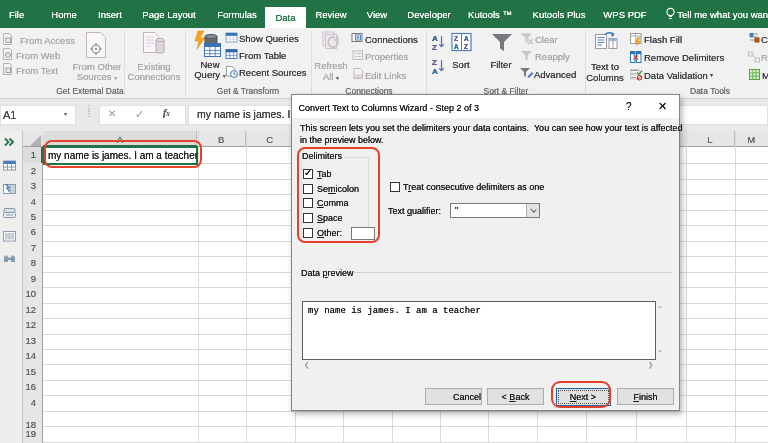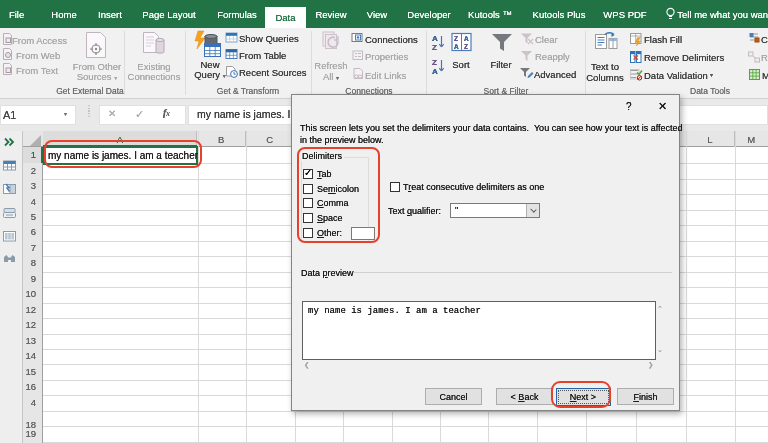--- a/index.html
+++ b/index.html
@@ -72,21 +72,21 @@
   <div class="gsep" style="left:185px;"></div>
   <div class="gsep" style="left:311px;"></div>
   <div class="gsep" style="left:426px;"></div>
   <div class="gsep" style="left:585px;"></div>
   <div class="glabel" style="left:90px;">Get External Data</div>
   <div class="glabel" style="left:248px;">Get &amp; Transform</div>
   <div class="glabel" style="left:369px;">Connections</div>
   <div class="glabel" style="left:506px;">Sort &amp; Filter</div>
   <div class="glabel" style="left:710px;">Data Tools</div>
 
-  <div class="rtxt dis" style="left:12px; top:7px;">From Access</div>
+  <div class="rtxt dis" style="left:12px; top:7px;padding-left:8px;">From Access</div>
   <div class="rtxt dis" style="left:16px; top:22px;">From Web</div>
   <div class="rtxt dis" style="left:16px; top:37px;">From Text</div>
   <div class="bigtxt dis" style="left:97px; top:33px;">From Other</div>
   <div class="bigtxt dis" style="left:97px; top:43px;">Sources <span class="arr" style="color:#a8a8a8;">▾</span></div>
   <div class="bigtxt dis" style="left:154px; top:33px;">Existing</div>
   <div class="bigtxt dis" style="left:154px; top:43px;">Connections</div>
 
   <div class="bigtxt" style="left:210px; top:31px;">New</div>
   <div class="bigtxt" style="left:210px; top:41px;">Query <span class="arr">▾</span></div>
   <div class="rtxt" style="left:239px; top:5px;">Show Queries</div>
@@ -343,20 +343,23 @@
   <path d="M4 126 L6.5 124 L8 126 L8 131 L4 131 Z" fill="#8a9bac"></path>
   <path d="M15 126 L12.5 124 L11 126 L11 131 L15 131 Z" fill="#8a9bac"></path>
   <rect x="8" y="126.5" width="3" height="2.5" fill="#8a9bac"></rect>
 </svg>
 </div>
 
 <div class="abs" style="left:43px; top:146px; width:155px; height:19px; border:2px solid #217346; background:#fff;"></div>
 <div class="abs" style="left:48px; top:150px; font-size:10px; color:#1f1f1f; white-space:nowrap;">my name is james. I am a teacher</div>
 
 <div id="dlg">
+  <div id="dlgtitle">
+        <span style="left:6.5px; top:8px;">Convert Text to Columns Wizard - Step 2 of 3</span>
+      </div>
   <div class="abs dctl" style="left:334px; top:6px; font-size:10px;">?</div>
   <div class="abs dctl" style="left:366px; top:5px; font-size:11px;">✕</div>
   <div class="abs dctl" style="left:8px; top:27.5px;">This screen lets you set the delimiters your data contains.&nbsp; You can see how your text is affected</div>
   <div class="abs dctl" style="left:8px; top:39.5px;">in the preview below.</div>
 
   <div class="abs" style="left:9px; top:62px; width:68px; height:85px; border:1px solid #dcdcdc;"></div>
   <div class="abs dctl" style="left:8px; top:56px; background:#f0f0f0; padding:0 2px;">Delimiters</div>
   <div class="cb" style="left:11px; top:74px;">
         <span style="position:absolute; left:0px; top:-3px; font-size:10px;">✓</span>
       </div>
@@ -383,22 +386,22 @@
 
   <div class="abs dctl" style="left:9px; top:173px;">Data <u>p</u>review</div>
   <div class="abs" style="left:62px; top:177px; width:318px; height:1px; background:#d0d0d0;"></div>
   <div class="abs" style="left:10px; top:206px; width:354px; height:59px; background:#fff; border:1px solid #5f5f5f;"></div>
   <div class="abs" style="left:16px; top:211px; font-size:9px; font-family:'Liberation Mono',monospace; color:#1a1a1a; white-space:pre;">my name is james. I am a teacher</div>
   <div class="abs" style="left:365px; top:210px; font-size:7px; color:#a6a6a6;">⌃</div>
   <div class="abs" style="left:365px; top:251px; font-size:7px; color:#a6a6a6;">⌄</div>
   <div class="abs" style="left:12px; top:266px; font-size:6.5px; color:#a6a6a6;">❮</div>
   <div class="abs" style="left:356px; top:266px; font-size:6.5px; color:#a6a6a6;">❯</div>
 
-  <div class="dbtn" style="left:133px; top:293px;">Cancel</div>
-  <div class="dbtn" style="left:195px; top:293px;margin-left:9px;">&lt; <u>B</u>ack</div>
+  <div class="dbtn" style="left:133px; top:293px;text-align:right;">Cancel</div>
+  <div class="dbtn" style="left:195px; top:293px;">&lt; <u>B</u>ack</div>
   <div class="dbtn" style="left:263.5px; top:292.5px; width:55px; height:18px; line-height:17px; border:1.5px solid #2464a4; outline:1px dotted #555; outline-offset:-3px;"><u>N</u>ext &gt;</div>
   <div class="dbtn" style="left:325px; top:293px;"><u>F</u>inish</div>
 </div>
 
 <div class="red" style="left:44px; top:140px; width:158px; height:28px;"></div>
 <div class="red" style="left:297px; top:147px; width:83px; height:96px;"></div>
 <div class="red" style="left:551px; top:380.5px; width:60px; height:27px; border-radius:9px;"></div>
 
 </div>
 

